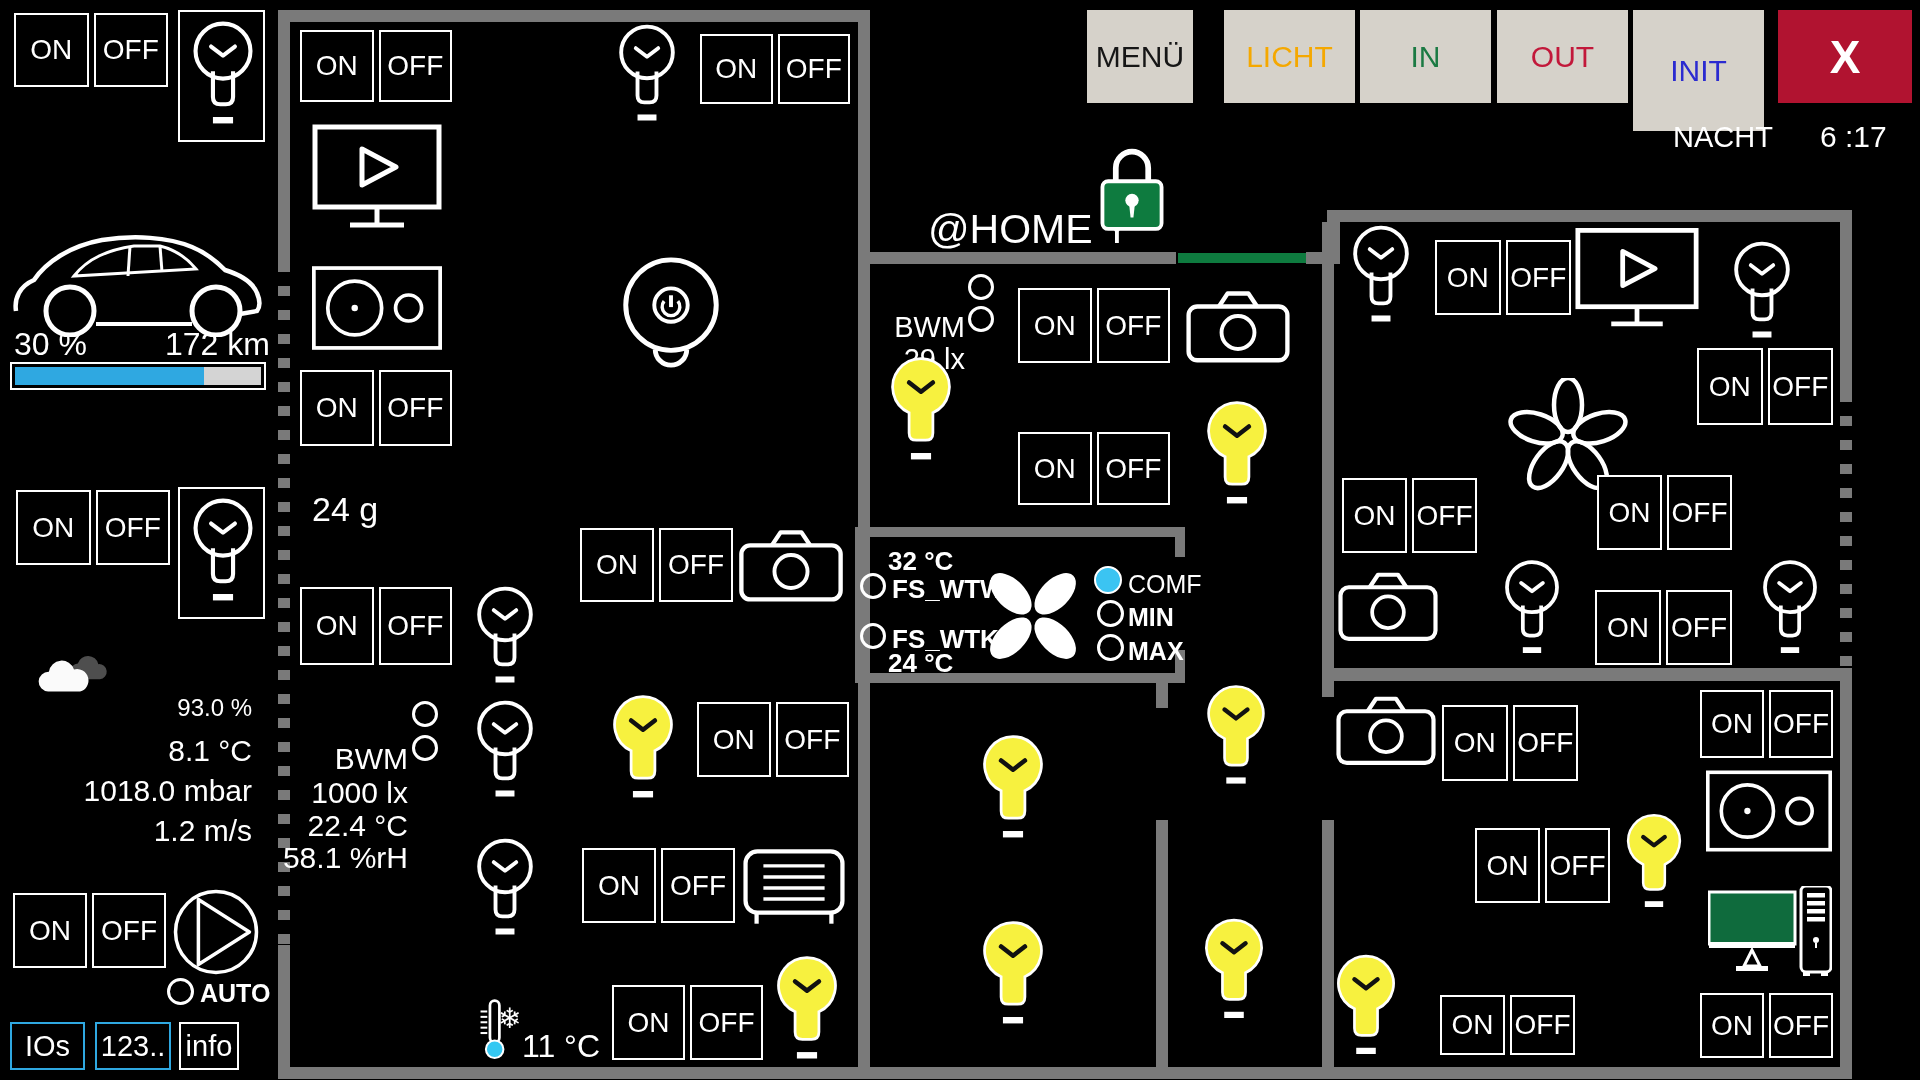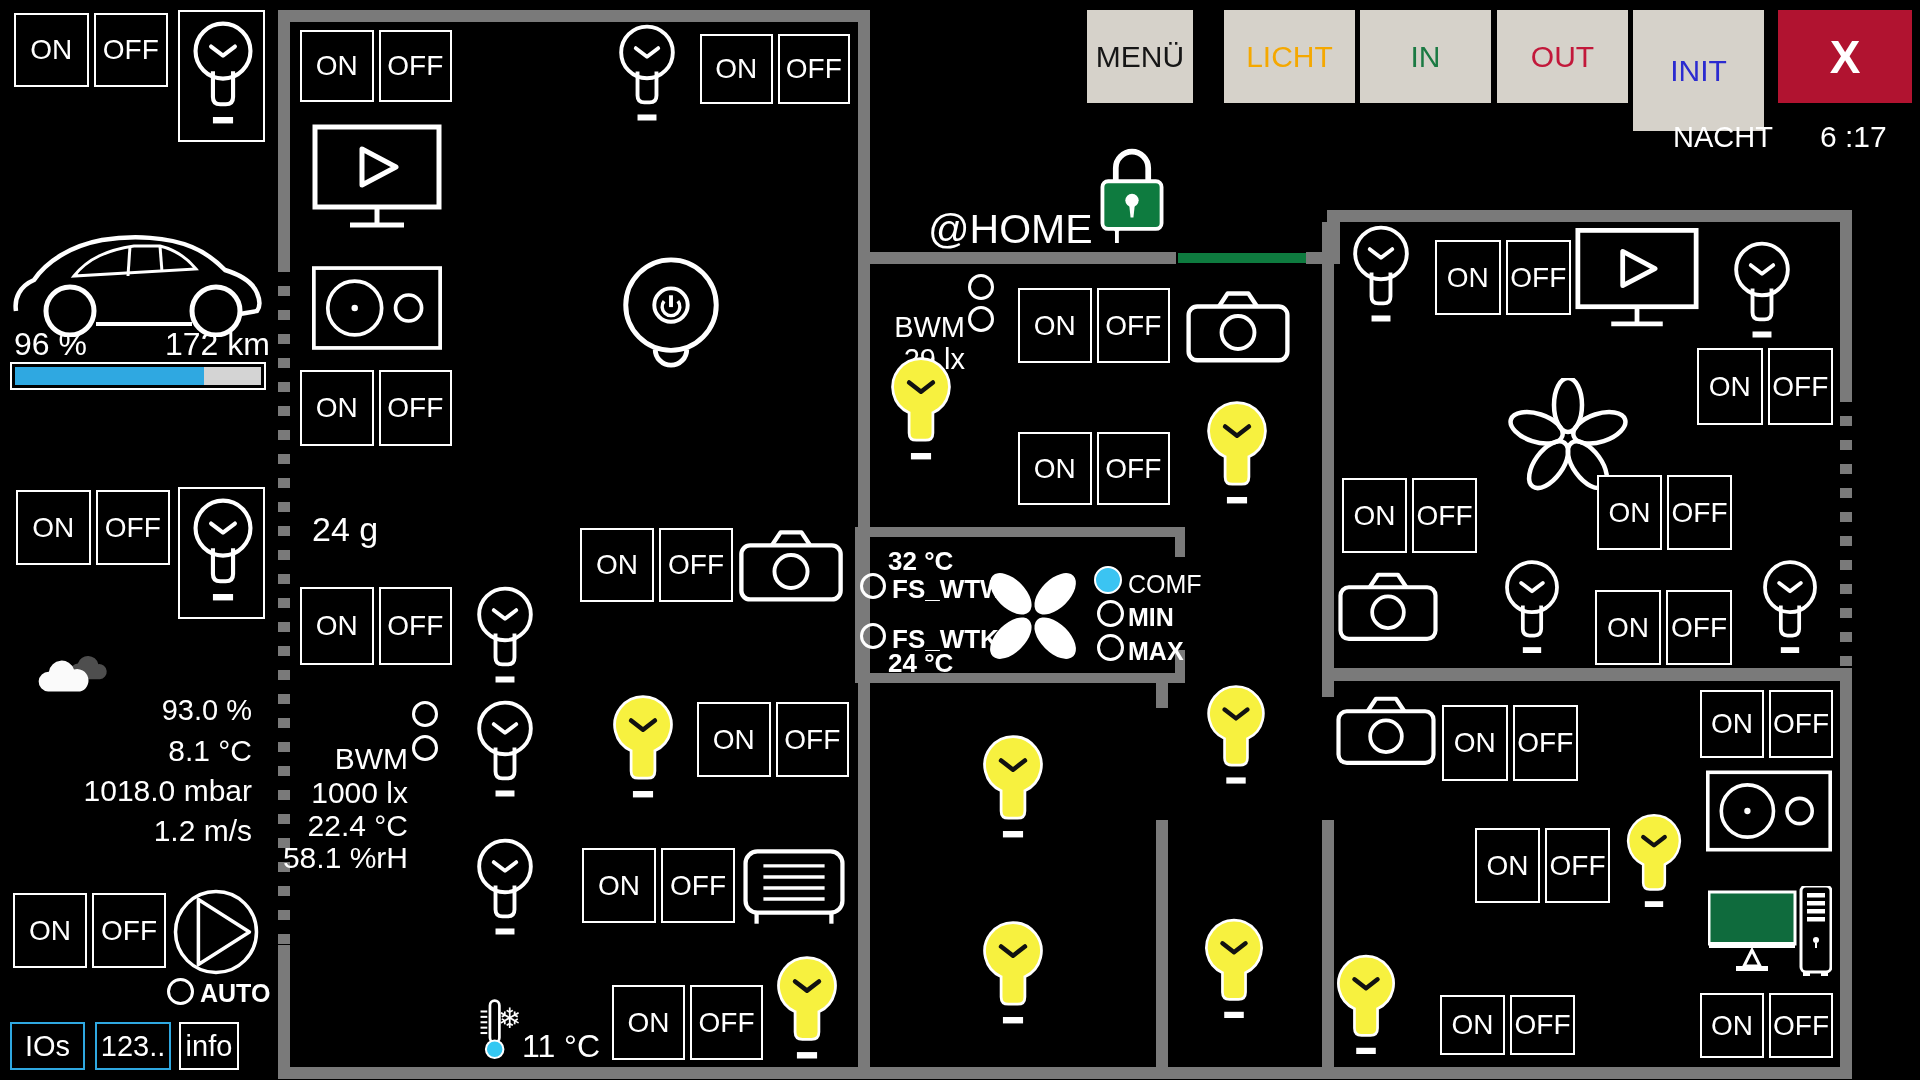--- a/index.html
+++ b/index.html
@@ -169,42 +169,42 @@
   </div>
   <div class="bulbbox abs" style="left:178px;top:10px;width:87px;height:132px">
     <svg class="abs" style="left:10px;top:8px" width="66" height="108">
         <use href="#bulb-off"></use>
       </svg>
   </div>
 
   <svg class="abs" style="left:8px;top:212px" width="262" height="125">
       <use href="#car"></use>
     </svg>
-  <div class="txt" style="left:14px;top:328px;font-size:32px">96 %</div>
+  <div class="txt" style="left:14px;top:328px;font-size:32px">30 %</div>
   <div class="txt" style="left:165px;top:328px;font-size:32px">172 km</div>
   <div class="abs" style="left:10px;top:362px;width:256px;height:28px;border:2px solid #fff;padding:3px;background:#000">
     <div style="height:100%;background:#D4D4D4;position:relative">
       <div id="battery-fill" style="height:100%;width:77%;background:#2FA8E1"></div>
     </div>
   </div>
 
   <div class="onoff" style="left:16px;top:490px;width:154px;height:75px">
     <button class="btn">ON</button>
     <button class="btn">OFF</button>
   </div>
   <div class="bulbbox abs" style="left:178px;top:487px;width:87px;height:132px">
     <svg class="abs" style="left:10px;top:8px" width="66" height="108">
         <use href="#bulb-off"></use>
       </svg>
   </div>
 
   <svg class="abs" style="left:36px;top:642px" width="76" height="58">
       <use href="#cloud"></use>
     </svg>
-  <div class="txt rt" style="left:60px;top:655px;width:192px;font-size:29px">93.0 %</div>
+  <div class="txt rt" style="left:60px;top:655px;width:192px;font-size:24px">93.0 %</div>
   <div class="txt rt" style="left:60px;top:695px;width:192px;font-size:30px">8.1 °C</div>
   <div class="txt rt" style="left:60px;top:735px;width:192px;font-size:30px">1018.0 mbar</div>
   <div class="txt rt" style="left:60px;top:775px;width:192px;font-size:30px">1.2 m/s</div>
 
   <div class="onoff" style="left:13px;top:893px;width:153px;height:75px">
     <button class="btn">ON</button>
     <button class="btn">OFF</button>
   </div>
   <svg class="abs" style="left:172px;top:888px" width="88" height="88">
       <use href="#pump"></use>
@@ -250,21 +250,21 @@
   <svg class="abs" style="left:312px;top:122px" width="130" height="114">
       <use href="#tv-play"></use>
     </svg>
   <svg class="abs" style="left:312px;top:266px" width="130" height="84">
       <use href="#speaker"></use>
     </svg>
   <div class="onoff" style="left:300px;top:370px;width:152px;height:76px">
     <button class="btn">ON</button>
     <button class="btn">OFF</button>
   </div>
-  <div class="txt" style="left:312px;top:512px;font-size:34px">24 g</div>
+  <div class="txt" style="left:312px;top:492px;font-size:34px">24 g</div>
   <div class="onoff" style="left:300px;top:587px;width:152px;height:78px">
     <button class="btn">ON</button>
     <button class="btn">OFF</button>
   </div>
   <svg class="abs" style="left:474px;top:584px" width="62" height="104">
       <use href="#bulb-off"></use>
     </svg>
   <svg class="abs" style="left:474px;top:698px" width="62" height="104">
       <use href="#bulb-off"></use>
     </svg>

